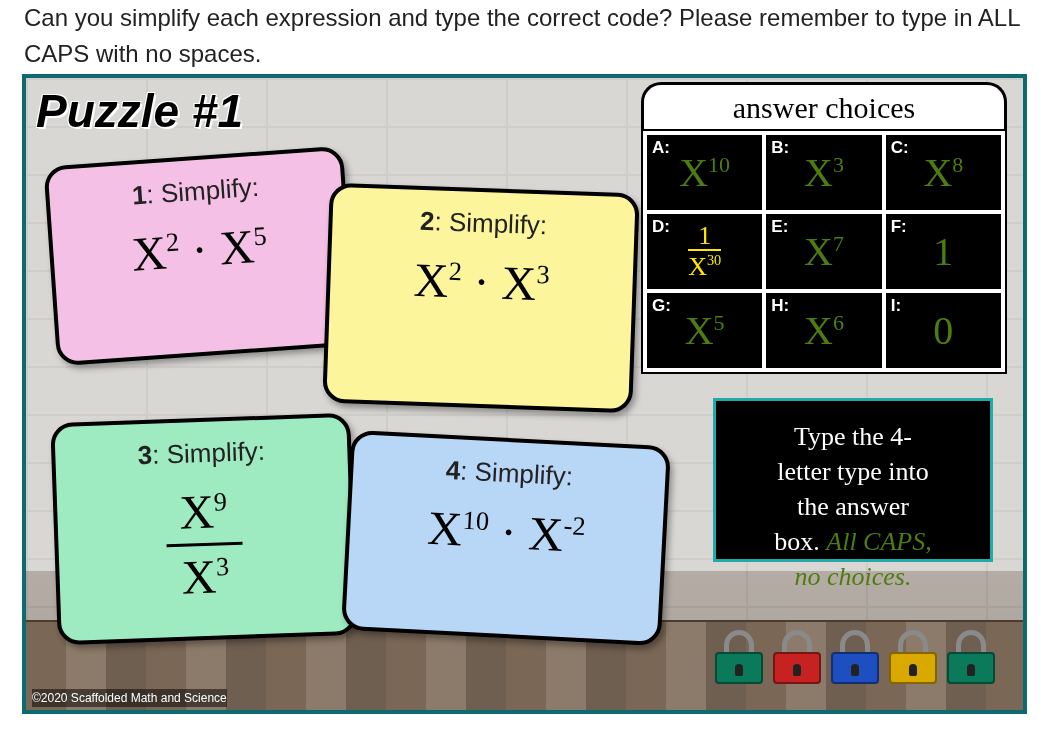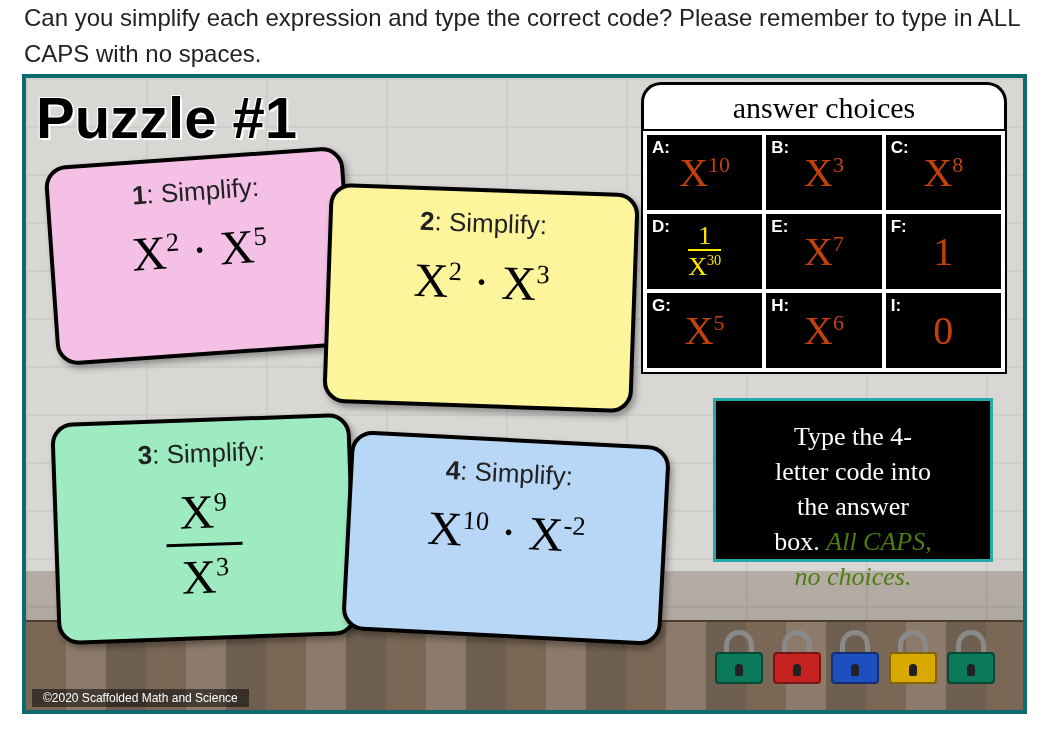--- a/index.html
+++ b/index.html
@@ -39,24 +39,25 @@
 .floor {
   position: absolute;
   left: 0; right: 0; bottom: 0; height: 90px;
   background: repeating-linear-gradient(90deg,#7a6756 0 40px,#8c7b6a 40px 80px,#6f5f50 80px 120px);
   border-top: 2px solid #4a3c30;
 }
 .puzzle-title {
   position: absolute;
   top: 6px; left: 10px;
   font-family: "Arial Black", Arial, sans-serif;
-  font-size: 58px;
+  font-size: 46px;
   font-weight: 900;
   color: #000;
   text-shadow: 2px 2px 0 #fff, -1px -1px 0 #fff, 1px -1px 0 #fff, -1px 1px 0 #fff;
+  font-style: italic;
 }
 
 .card {
   position: absolute;
   border: 4px solid #000;
   border-radius: 22px;
   padding: 16px 24px;
   text-align: center;
   box-shadow: 3px 4px 6px rgba(0,0,0,.35);
 }
@@ -116,21 +117,21 @@
 }
 .answer-cell .letter {
   position:absolute;
   top:3px; left:5px;
   color:#fff;
   font-size:17px;
   font-weight:700;
   font-family: Arial, sans-serif;
 }
 .answer-cell .val {
-  color:#c2410c;
+  color:#4d7c0f;
   font-family: Georgia, "Times New Roman", serif;
   font-size: 40px;
   line-height:1;
 }
 .answer-cell .val sup { font-size: 22px; }
 .afrac { display:inline-block; text-align:center; color:#ffe600; font-family: Georgia,serif; font-size:26px; }
 .afrac .anum { display:block; border-bottom:2px solid #ffe600; padding:0 6px; line-height:1; }
 .afrac .aden { display:block; padding-top:2px; line-height:1; }
 
 .instr-box {
@@ -158,21 +159,21 @@
   position:absolute; bottom:0; left:0; right:0; height:32px;
   border-radius:4px; border:2px solid rgba(0,0,0,.4);
 }
 .lock .keyhole {
   position:absolute; bottom:8px; left:50%; transform:translateX(-50%);
   width:8px; height:12px; background:#222; border-radius:4px 4px 2px 2px;
 }
 .copyright {
   position:absolute; bottom:3px; left:6px;
   background:rgba(0,0,0,.5); color:#fff;
-  font-size:12px; padding:2px 11px;margin-top:47px;
+  font-size:12px; padding:2px 0;margin-top:47px;
 }
 sup { font-size:0.55em; vertical-align: super; }
 </style>
 </head>
 <body>
 
 <div class="instructions">
   <span>Can you simplify each expression and type the correct code? Please remember to</span>
   <span>type in ALL CAPS with no spaces.</span>
 </div>
@@ -248,21 +249,21 @@
         </div>
         <div class="answer-cell">
           <span class="letter">I:</span>
           <span class="val">0</span>
         </div>
       </div>
   </div>
 
   <div class="instr-box">
     <span>Type the 4-</span><br>
-    <span>letter code into</span><br>
+    <span>letter type into</span><br>
     <span>the answer</span><br>
     <span>box.</span>
     <span class="green">All CAPS,</span><br>
     <span class="green">no choices.</span>
   </div>
 
   <div class="locks" id="locks">
       <div class="lock">
         <div class="shackle"></div>
         <div class="body" style="background:#0b7a5a"></div>

